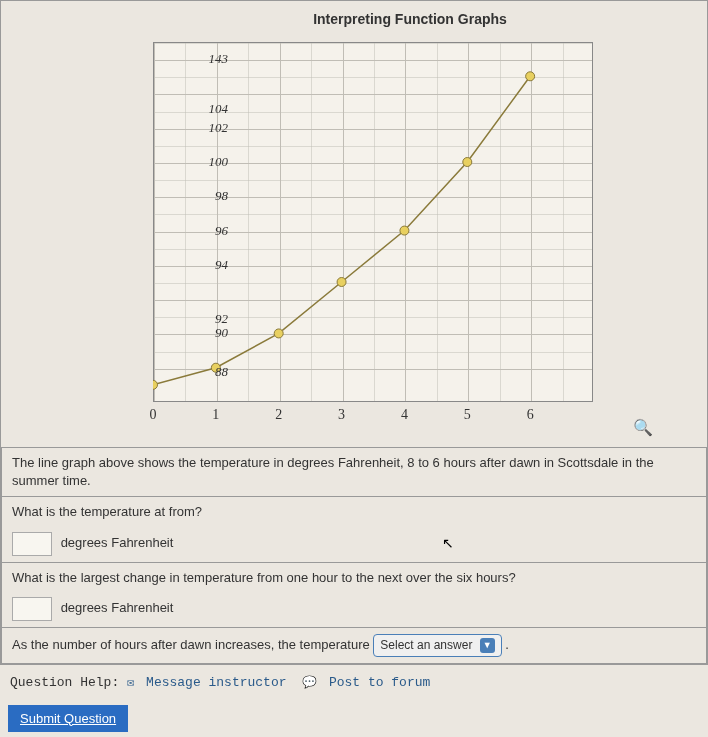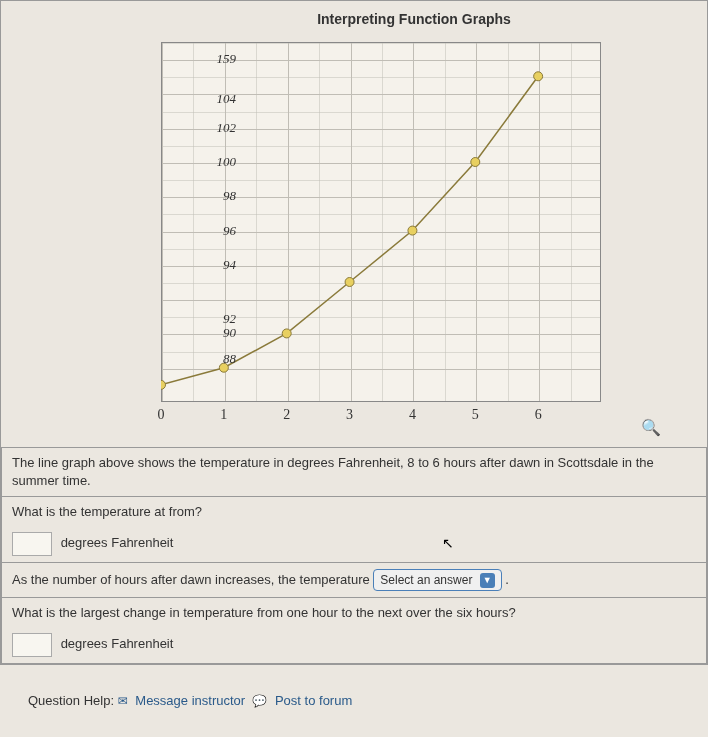--- a/index.html
+++ b/index.html
@@ -10,21 +10,21 @@
       font-size: 13px;
       background: #ebe7e0;
       color: #333;
       width: 708px;
     }
     .container {
       border: 1px solid #999;
       background: #ebe7e0;
     }
     .chart-section {
-      padding: 10px 20px 5px 20px;
+      padding: 10px 20px 5px 12px;
     }
     .chart-title {
       text-align: center;
       font-weight: bold;
       font-size: 14px;
       margin-bottom: 5px;
       margin-left: 120px;
     }
     .chart-area {
       position: relative;
@@ -125,22 +125,23 @@
       display: inline-block;
       background: #4a7fb8;
       color: white;
       border-radius: 3px;
       font-size: 9px;
       padding: 1px 3px;
       margin-left: 4px;
       vertical-align: middle;
     }
     .help-row {
-      padding: 28px;
-      font-size: 13px;
+      padding: 10px;
+      font-size: 13px;
+      font-family: Liberation Mono, monospace;
     }
     .help-link {
       color: #2a5a8a;
       text-decoration: none;
       margin-left: 4px;
     }
     .mail-icon, .chat-icon {
       font-size: 12px;
       color: #2a5a8a;
     }
@@ -218,30 +219,30 @@
             <circle cx="62.857142857142854" cy="325.7142857142857" r="4.5" fill="#e8d060" stroke="#8a7a3a" stroke-width="1"></circle>
             <circle cx="125.71428571428571" cy="291.42857142857144" r="4.5" fill="#e8d060" stroke="#8a7a3a" stroke-width="1"></circle>
             <circle cx="188.57142857142856" cy="240" r="4.5" fill="#e8d060" stroke="#8a7a3a" stroke-width="1"></circle>
             <circle cx="251.42857142857142" cy="188.57142857142858" r="4.5" fill="#e8d060" stroke="#8a7a3a" stroke-width="1"></circle>
             <circle cx="314.2857142857143" cy="120" r="4.5" fill="#e8d060" stroke="#8a7a3a" stroke-width="1"></circle>
             <circle cx="377.1428571428571" cy="34.28571428571428" r="4.5" fill="#e8d060" stroke="#8a7a3a" stroke-width="1"></circle>
           </g>
       </svg>
 
       <div id="y-ticks">
-          <div class="y-tick" style="top: 327px;">88</div>
+          <div class="y-tick" style="top: 340px;">88</div>
           <div class="y-tick" style="top: 301.429px;">90</div>
           <div class="y-tick" style="top: 267.143px; margin-top: 20px;">92</div>
           <div class="y-tick" style="top: 232.857px;">94</div>
           <div class="y-tick" style="top: 198.571px; margin-left: 48px;">96</div>
           <div class="y-tick" style="top: 164.286px;">98</div>
           <div class="y-tick" style="top: 130px;">100</div>
           <div class="y-tick" style="top: 95.7143px;">102</div>
-          <div class="y-tick" style="top: 67px;">104</div>
-          <div class="y-tick" style="top: 27.1429px;">159</div>
+          <div class="y-tick" style="top: 77px;">104</div>
+          <div class="y-tick" style="top: 27.1429px;">143</div>
         </div>
       <div id="x-ticks">
           <div class="x-tick" style="left: 40px;">0</div>
           <div class="x-tick" style="left: 102.857px;">1</div>
           <div class="x-tick" style="left: 165.714px;">2</div>
           <div class="x-tick" style="left: 228.571px;">3</div>
           <div class="x-tick" style="left: 291.429px;">4</div>
           <div class="x-tick" style="left: 354.286px;">5</div>
           <div class="x-tick" style="left: 417.143px;">6</div>
         </div>
@@ -261,37 +262,37 @@
       <div>What is the temperature at from?</div>
       <div style="margin-top:10px; position:relative;">
         <input class="input-box" type="text" style="">
         <span>degrees Fahrenheit</span>
         <span class="cursor-icon" style="left:430px; top:2px;">↖</span>
       </div>
     </td>
         </tr>
     <tr>
           <td>
+      <div>What is the largest change in temperature from one hour to the next over the six hours?</div>
+      <div style="margin-top:10px;">
+        <input class="input-box" type="text" style="">
+        <span>degrees Fahrenheit</span>
+      </div>
+    </td>
+        </tr>
+    <tr>
+          <td>
       <span>As the number of hours after dawn increases, the temperature</span>
       <span class="select-box">
         <span>Select an answer</span>
         <span class="select-arrow">▼</span>
       </span>
       <span>.</span>
     </td>
         </tr>
-    <tr>
-          <td>
-      <div>What is the largest change in temperature from one hour to the next over the six hours?</div>
-      <div style="margin-top:10px;">
-        <input class="input-box" type="text" style="">
-        <span>degrees Fahrenheit</span>
-      </div>
-    </td>
-        </tr>
   </tbody>
     </table>
 </div>
 
 <div class="help-row">
   <span>Question Help:</span>
   <span class="mail-icon">✉</span>
   <a href="#" class="help-link">Message instructor</a>
   &nbsp;<span class="chat-icon">💬</span>
   <a href="#" class="help-link">Post to forum</a>

